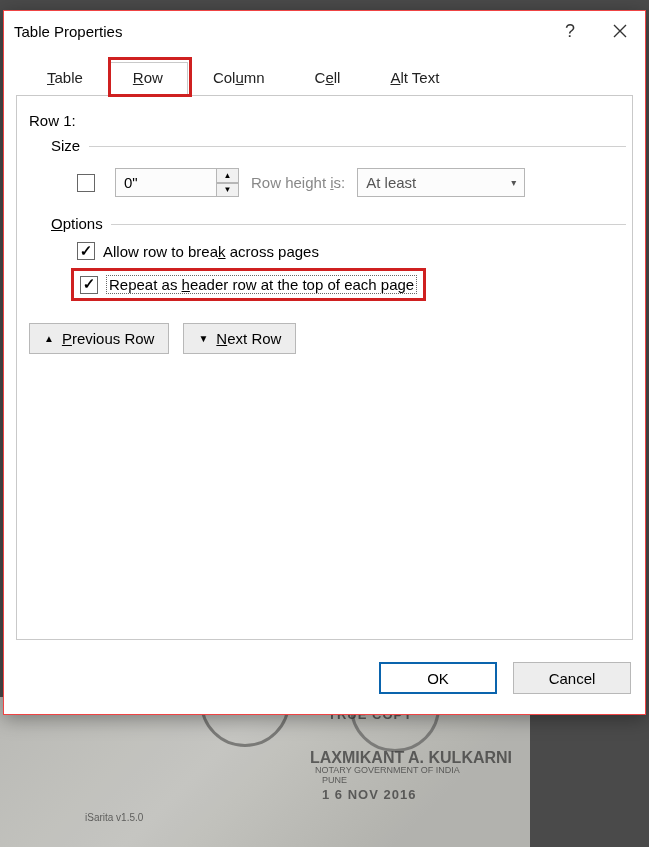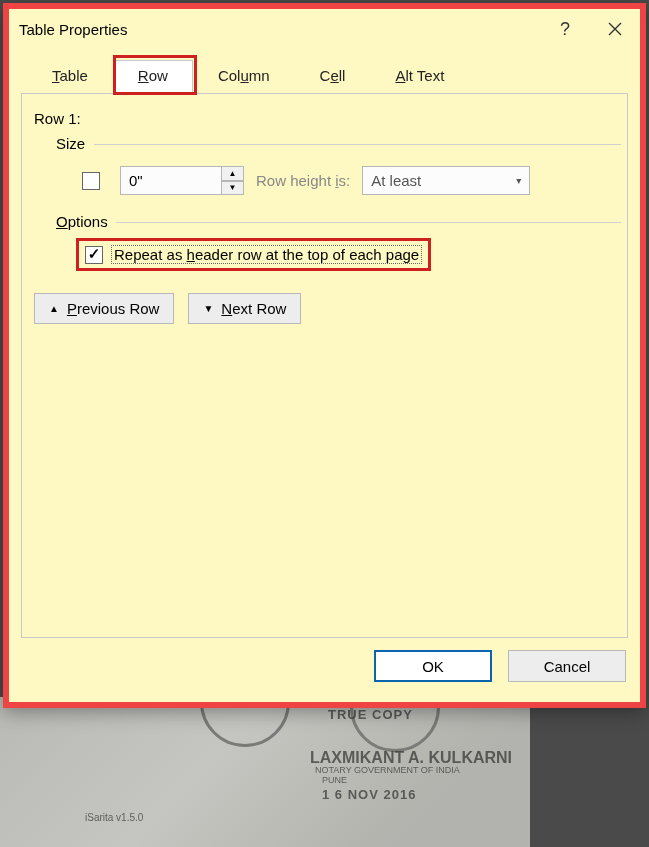--- a/index.html
+++ b/index.html
@@ -7,22 +7,22 @@
   .stage { width:649px; height:847px; position:relative; background:#4a4a4a; overflow:hidden; }
   .paper {
     position:absolute; left:0; bottom:0; width:530px; height:150px;
     background:linear-gradient(135deg,#bcbcb8 0%,#c9c9c4 40%,#b5b5b0 80%);
     filter:contrast(0.95);
   }
   .paper .stamp { position:absolute; width:90px; height:90px; border:3px solid #3a3a3a; border-radius:50%; opacity:.55; left:200px; top:-40px;}
   .paper .stamp2 { position:absolute; width:90px; height:90px; border:3px solid #3a3a3a; border-radius:50%; opacity:.5; left:350px; top:-35px;}
   .paper .txt { position:absolute; font-size:11px; color:#2d2d2d; opacity:.7; }
   .dialog {
-    position:absolute; left:3px; top:3px; width:643px; height:705px;
-    background:#fef9c3; border:6px solid #ef4444; box-shadow:0 4px 18px rgba(0,0,0,.35);
+    position:absolute; left:3px; top:10px; width:643px; height:705px;
+    background:#ffffff; border:1px solid #ef4444; box-shadow:0 4px 18px rgba(0,0,0,.35);
     display:flex; flex-direction:column;
   }
   .titlebar { height:40px; display:flex; align-items:center; padding-left:10px; }
   .titlebar .title { flex:1; font-size:15px; }
   .titlebar .btn { width:50px; height:40px; display:flex; align-items:center; justify-content:center; font-size:18px; color:#333; }
   .titlebar .btn.close { font-size:18px; }
   .body { flex:1; padding:10px 12px 0 12px; position:relative; }
   .tabs { display:flex; height:34px; margin-left:6px; }
   .tab {
     padding:6px 24px 0 24px; border:1px solid transparent; border-bottom:none;
@@ -119,20 +119,26 @@
           </span>
           <span class="muted"><span>Row height </span><span class="ul">i</span><span>s:</span></span>
           <span class="select">
             <span>At least</span>
             <span class="caret">▾</span>
           </span>
         </div>
 
         <div class="group-title opts" style="margin-top:6px;"><span class="ul">O</span><span>ptions</span></div>
 
+        <div class="optrow">
+          <span class="lbl-inline">
+            <span class="chk checked"></span>
+            <span><span>Allow row to brea</span><span class="ul">k</span><span> across pages</span></span>
+          </span>
+        </div>
 
         <div class="opt-hl">
           <span class="lbl-inline">
             <span class="chk checked"></span>
             <span class="dotted"><span>Repeat as </span><span class="ul">h</span><span>eader row at the top of each page</span></span>
           </span>
         </div>
 
         <div class="navrow">
           <span class="navbtn">

